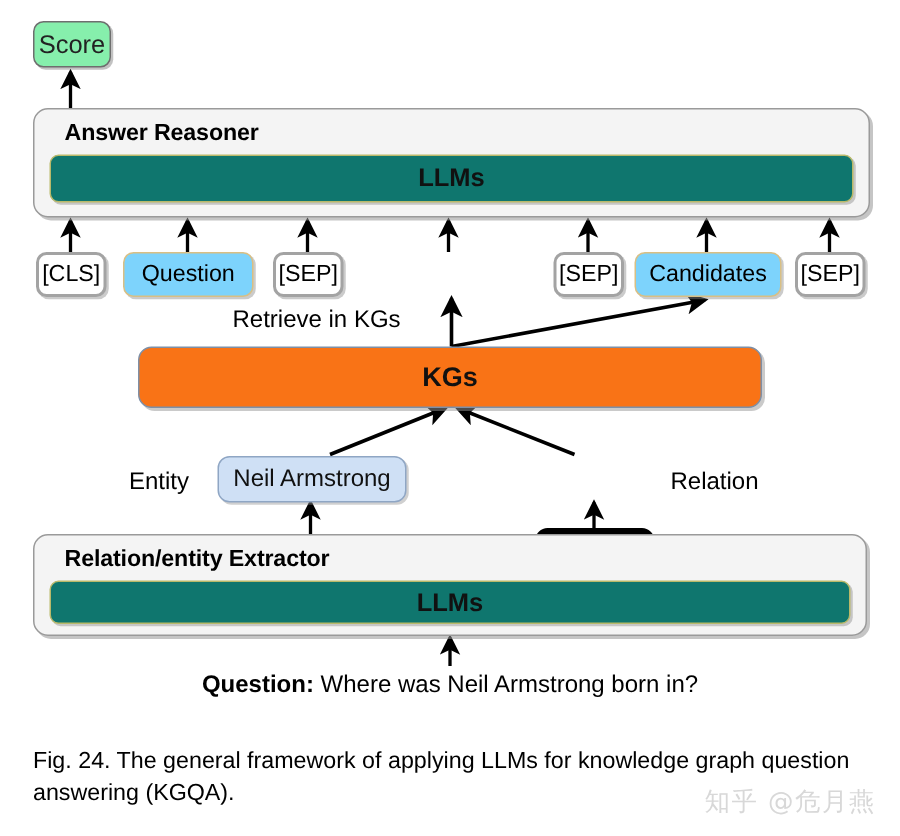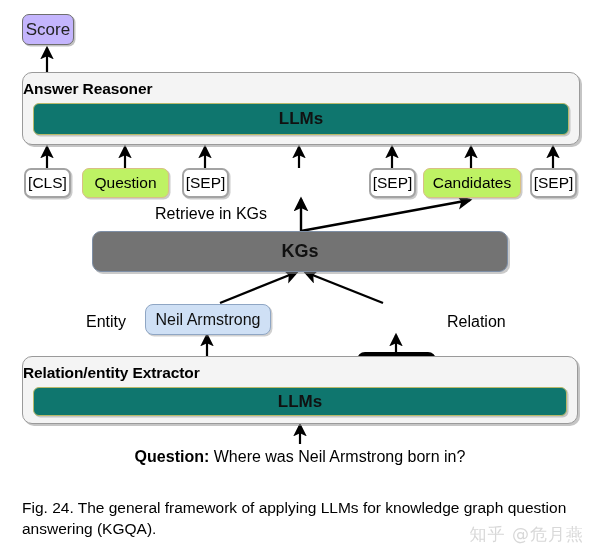--- a/index.html
+++ b/index.html
@@ -39,37 +39,37 @@
     align-items: center;
     justify-content: center;
     text-align: center;
     white-space: nowrap;
     line-height: 1;
   }
 
   .score-box {
     border: 1.6px solid #6e6e6e;
     border-radius: 7px;
-    background: #c4b5fd;
+    background: #86efac;
     font-size: 17px;
     color: #222;
     box-shadow: 1.5px 1.5px 0 rgba(120,120,120,0.45);
   }
 
   .panel {
     position: absolute;
     box-sizing: border-box;
     border: 1.6px solid #9a9a9a;
     border-radius: 10px;
     background: #f4f4f4;
     box-shadow: 2px 2px 0 rgba(150,150,150,0.55);
   }
   .panel-title {
     position: absolute;
-    left: 0;
+    left: 20px;
     top: 7px;
     font-size: 15.5px;
     font-weight: bold;
     color: #000;
     letter-spacing: -0.1px;
   }
   .llm-bar {
     position: absolute;
     box-sizing: border-box;
     background: #0f766e;
@@ -94,29 +94,29 @@
     font-size: 15.5px;
     border-radius: 7px;
     box-shadow: 1.5px 1.5px 0 rgba(140,140,140,0.45);
   }
   .tok-special {
     background: #ffffff;
     border: 2px solid #a3a3a3;
     color: #000;
   }
   .tok-slot {
-    background: #bef264;
+    background: #7dd3fc;
     border: 1.8px solid #d9bf84;
     color: #000;
   }
 
   .kg-box {
     position: absolute;
     box-sizing: border-box;
-    background: #737373;
+    background: #f97316;
     border: 1.6px solid #7e8fa6;
     border-radius: 9px;
     display: flex;
     align-items: center;
     justify-content: center;
     font-size: 18px;
     font-weight: bold;
     color: #111;
     box-shadow: 2px 2px 0 rgba(150,150,150,0.5);
   }

